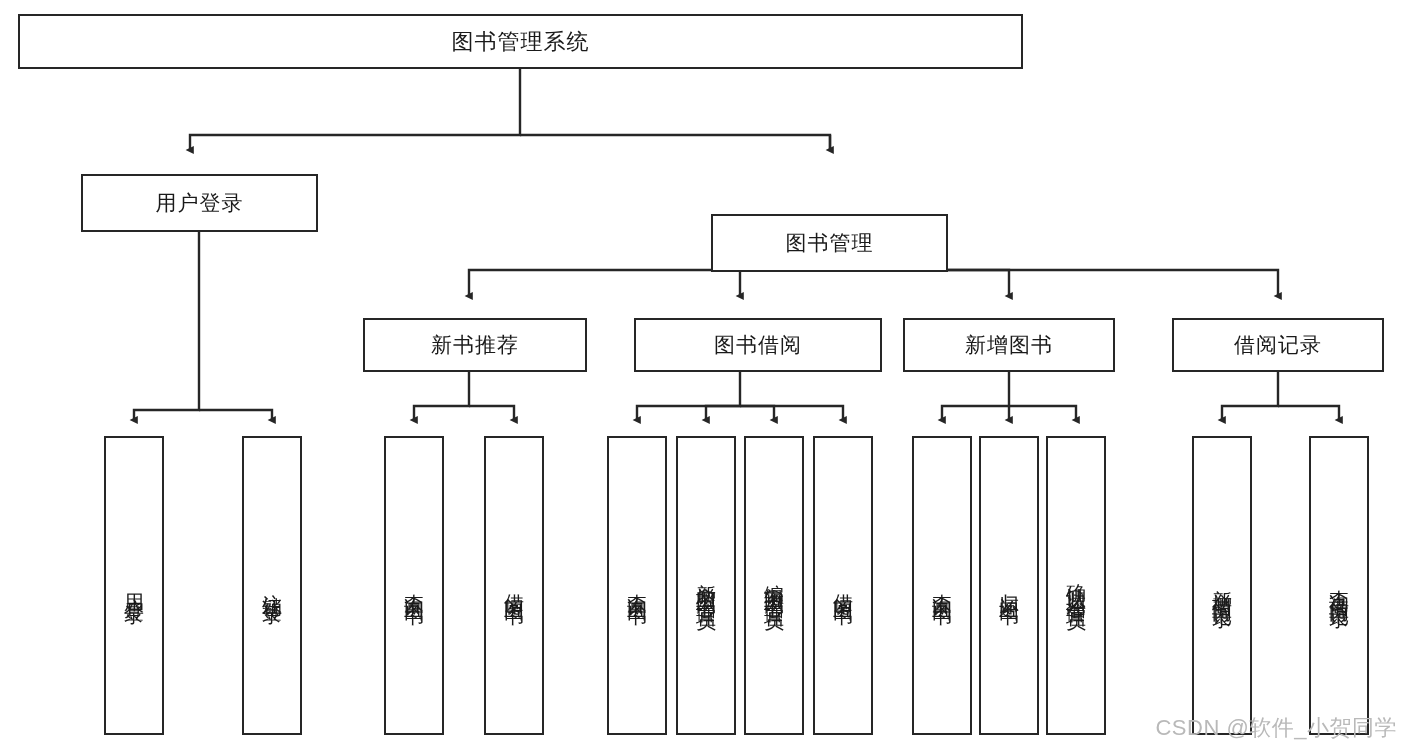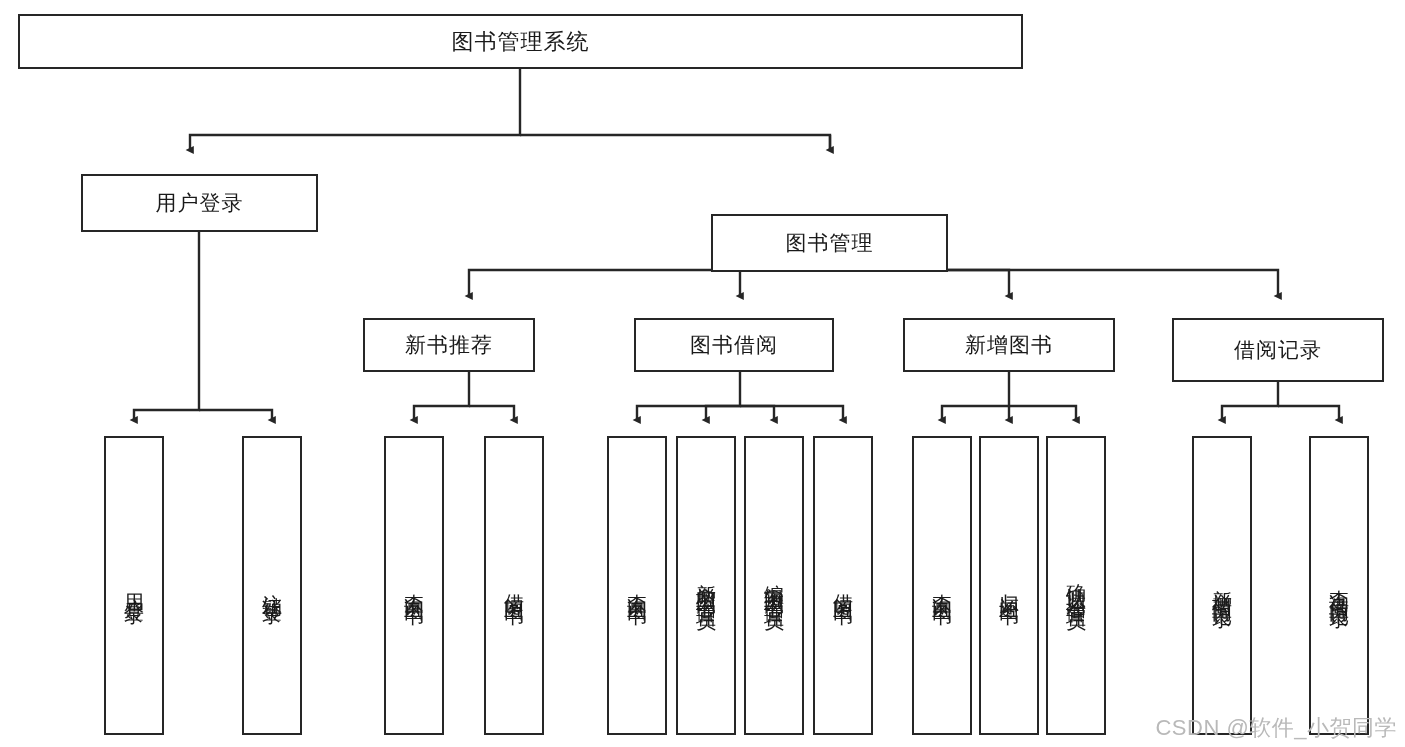--- a/index.html
+++ b/index.html
@@ -83,27 +83,27 @@
     <path class="lk" d="M1278,372 L1278,406 L1222,406 L1222,420" marker-end="url(#arrow)"></path>
     <path class="lk" d="M1278,406 L1339,406 L1339,420" marker-end="url(#arrow)"></path>
   </svg>
 
   <div class="node horiz root" style="left:18px;top:14px;width:1005px;height:55px;">图书管理系统</div>
 
   <div class="node horiz" style="left:81px;top:174px;width:237px;height:58px;">用户登录</div>
 
   <div class="node horiz" style="left:711px;top:174px;width:237px;height:58px;margin-top:40px;">图书管理</div>
 
-  <div class="node horiz" style="left:363px;top:318px;width:172px;height:54px;">新书推荐</div>
+  <div class="node horiz" style="left:363px;top:318px;width:224px;height:54px;">新书推荐</div>
 
-  <div class="node horiz" style="left:634px;top:318px;width:200px;height:54px;">图书借阅</div>
+  <div class="node horiz" style="left:634px;top:318px;width:248px;height:54px;">图书借阅</div>
 
   <div class="node horiz" style="left:903px;top:318px;width:212px;height:54px;">新增图书</div>
 
-  <div class="node horiz" style="left:1172px;top:318px;width:212px;height:64px;">借阅记录</div>
+  <div class="node horiz" style="left:1172px;top:318px;width:212px;height:54px;">借阅记录</div>
 
   <div class="node vert" style="left:104px;top:436px;width:60px;height:299px;">用户登录</div>
 
   <div class="node vert" style="left:242px;top:436px;width:60px;height:299px;">注销登录</div>
 
   <div class="node vert" style="left:384px;top:436px;width:60px;height:299px;">查询图书</div>
 
   <div class="node vert" style="left:484px;top:436px;width:60px;height:299px;">借阅图书</div>
 
   <div class="node vert" style="left:607px;top:436px;width:60px;height:299px;">查询图书</div>

